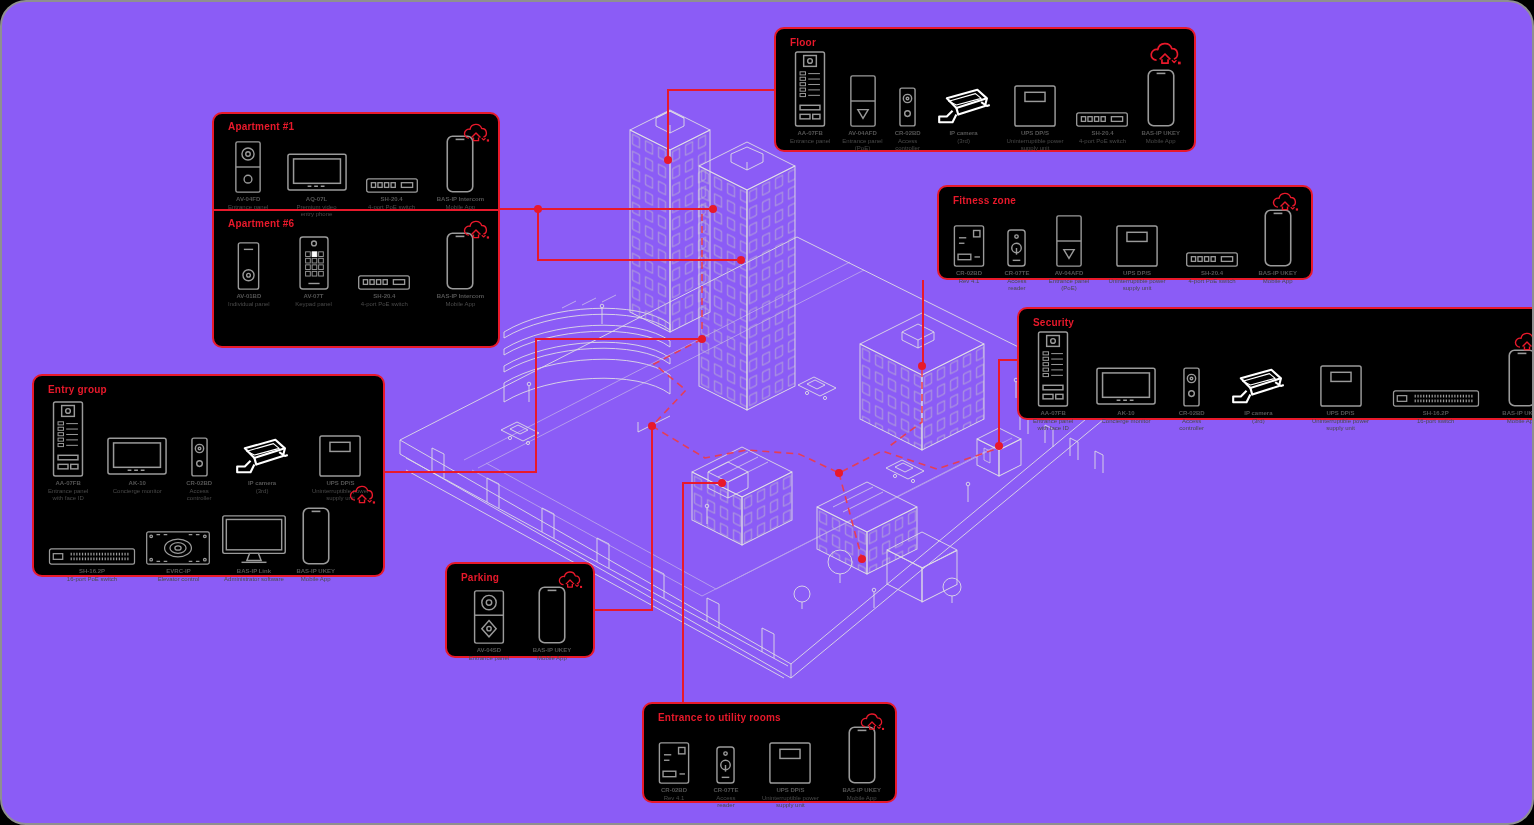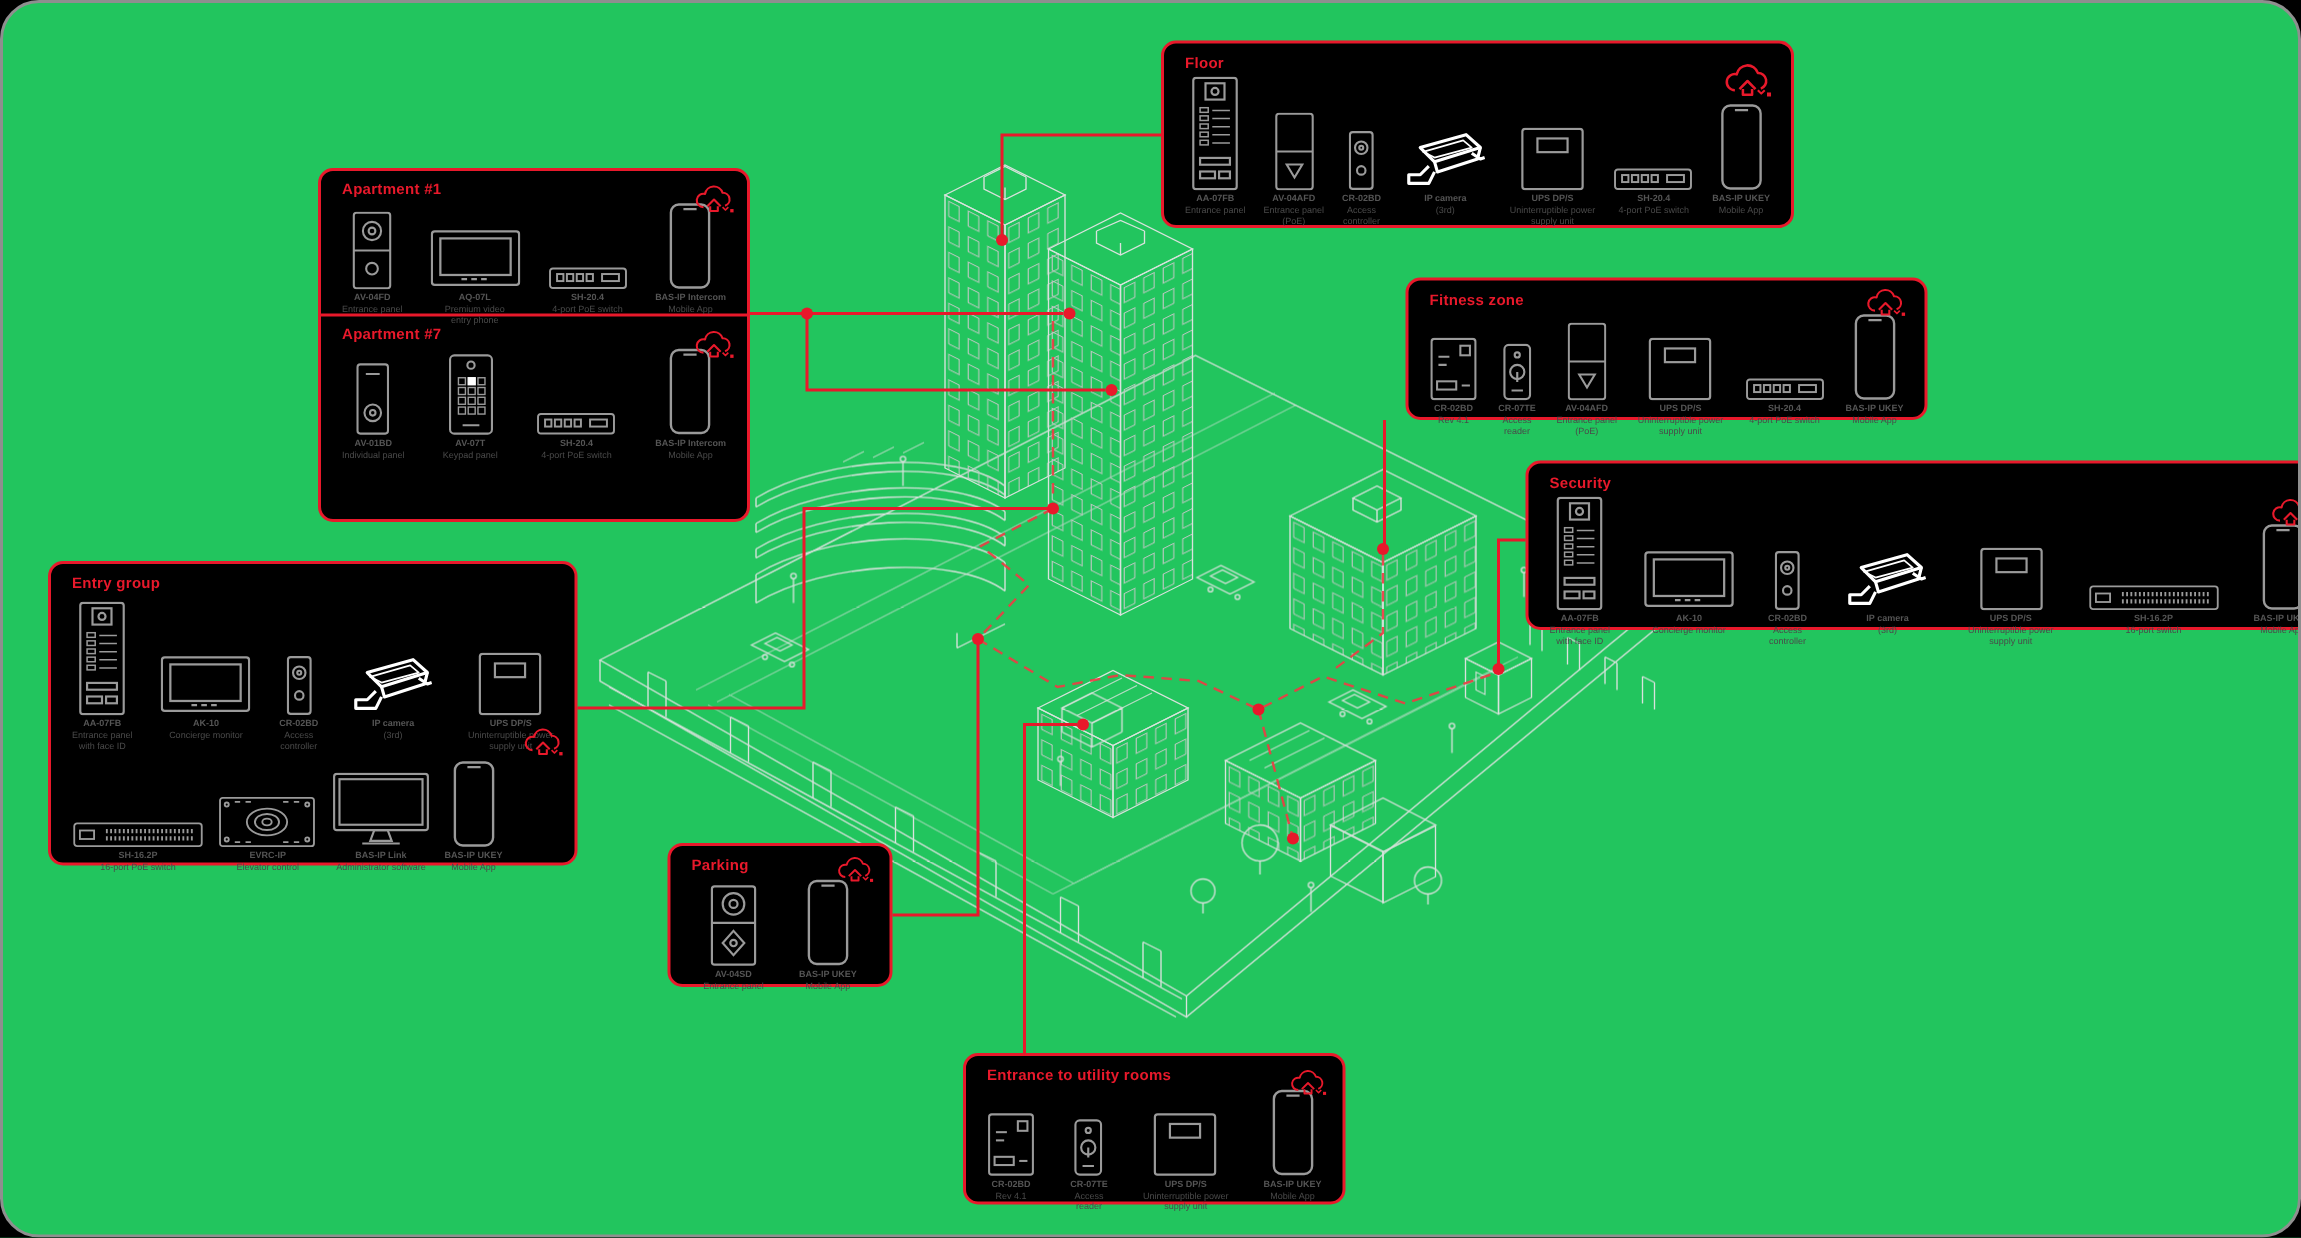--- a/index.html
+++ b/index.html
@@ -1,16 +1,16 @@
 <!DOCTYPE html>
 <html><head>
 <meta charset="utf-8">
 <style>
   html,body{margin:0;padding:0;background:#000;}
-  .canvas{position:relative;width:1534px;height:825px;background:#22c55e;border:2px solid #8f8f8f;
+  .canvas{position:relative;width:1534px;height:825px;background:#8b5cf6;border:2px solid #8f8f8f;
           border-radius:26px;box-sizing:border-box;overflow:hidden;
           font-family:"Liberation Sans", sans-serif;}
   svg.layer{position:absolute;left:0;top:0;width:1534px;height:825px;}
   .city{z-index:1;}
   .net{z-index:2;}
   .callout{position:absolute;z-index:3;background:#000;border:2.5px solid #e8192b;border-radius:10px;
            box-sizing:border-box;padding:6px 14px 4px 14px;display:flex;flex-direction:column;}
   .box-title{color:#e8192b;font-size:10px;font-weight:bold;margin:2px 0 3px 0;letter-spacing:.2px;}
   .device-row{display:flex;justify-content:space-between;align-items:flex-end;flex:1;gap:8px;}
   .device{display:flex;flex-direction:column;align-items:center;justify-content:flex-end;gap:3px;}
@@ -18,21 +18,21 @@
   .lab{height:22px;display:flex;flex-direction:column;align-items:center;color:#4a4a4a;
        font-size:6px;line-height:1.25;text-align:center;white-space:nowrap;}
   .lab span:first-child{font-weight:bold;color:#555;}
   .cloud{position:absolute;width:34px;height:26px;}
   
   #box-floor{left:772px;top:25px;width:422px;height:125px;}
   #box-apartments{left:210px;top:110px;width:288px;height:236px;padding:0;z-index:3;position:absolute;
                   background:#000;border:2.5px solid #e8192b;border-radius:10px;box-sizing:border-box;}
   .apt-half{position:relative;height:95px;display:flex;flex-direction:column;padding:5px 14px 2px 14px;box-sizing:border-box;}
   .apt-divider{height:0;border-top:2.5px solid #e8192b;}
-  #box-fitness{left:935px;top:183px;width:348px;height:95px;}
+  #box-fitness{left:935px;top:183px;width:376px;height:95px;}
   #box-security{left:1015px;top:305px;width:540px;height:113px;}
   #box-entry{left:30px;top:372px;width:353px;height:203px;}
   #box-entry .device-row{flex:none;}
   #box-entry .device-row.r0{height:104px;}
   #box-entry .device-row.r1{height:84px;margin-top:4px;padding-right:34px;}
   #box-parking{left:443px;top:560px;width:150px;height:96px;}
   #box-parking .device-row{justify-content:space-around;}
   #box-utility{left:640px;top:700px;width:255px;height:101px;}
 </style>
 </head>
@@ -529,21 +529,21 @@
               <span>Mobile App</span>
             </div>
           </div>
         </div>
       <svg class="cloud" style="left:248px;top:8px;width:28px;height:22px" viewBox="0 0 44 34">
           <use href="#icon-cloud"></use>
         </svg>
     </div>
     <div class="apt-divider"></div>
     <div class="apt-half">
-      <div class="box-title">Apartment #7</div>
+      <div class="box-title">Apartment #6</div>
       <div class="device-row">
           <div class="device">
             <svg width="23" height="48" viewBox="0 0 24 52">
               <use href="#icon-pslim"></use>
             </svg>
             <div class="lab">
               <span>AV-01BD</span>
               <span>Individual panel</span>
             </div>
           </div>

